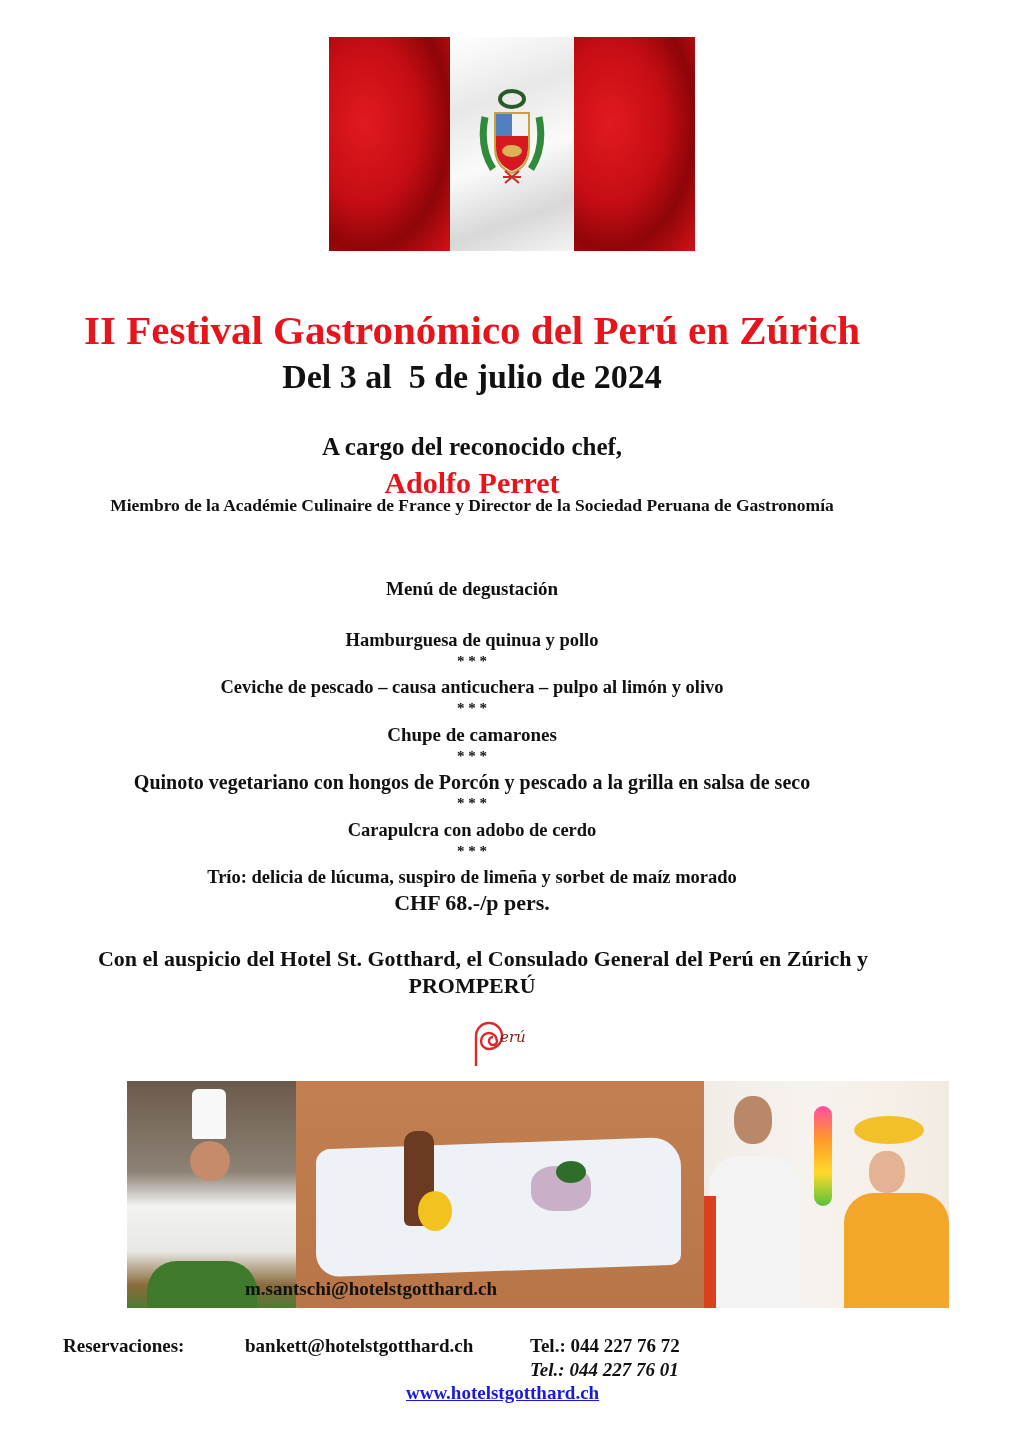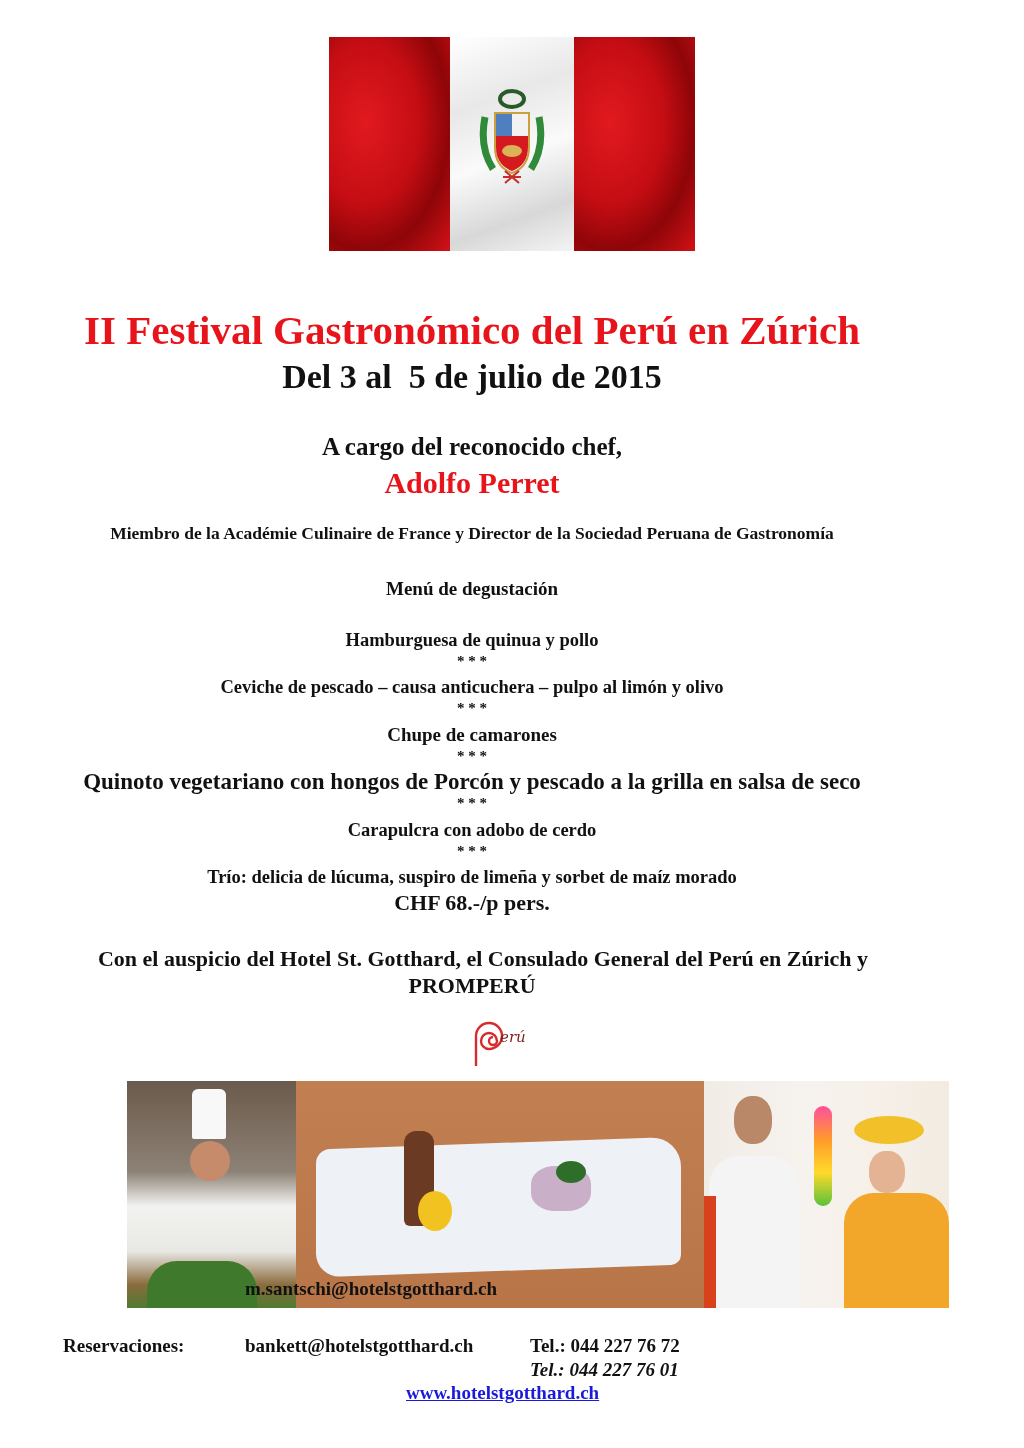--- a/index.html
+++ b/index.html
@@ -35,35 +35,35 @@
     <path d="M16 26 L50 26 L50 60 Q50 80 33 86 Q16 80 16 60 Z" fill="#f3f3f3" stroke="#c9a23a" stroke-width="2"></path>
     <rect x="17" y="27" width="16" height="22" fill="#4f7fbf"></rect>
     <rect x="33" y="27" width="16" height="22" fill="#f2f2f2"></rect>
     <path d="M17 49 L49 49 L49 60 Q49 78 33 84 Q17 78 17 60 Z" fill="#d41a1f"></path>
     <ellipse cx="33" cy="64" rx="10" ry="6" fill="#d9b25a"></ellipse>
     <path d="M24 90 L42 90 M26 96 L40 84 M40 96 L26 84" stroke="#c92a2a" stroke-width="2"></path>
   </svg>
 </div>
 
 <div class="abs center b red" style="top:306px;font-size:41px;line-height:48px;">II Festival Gastronómico del Perú en Zúrich</div>
-<div class="abs center b" style="top:357px;font-size:34px;line-height:40px;white-space:pre;">Del 3 al  5 de julio de 2015</div>
+<div class="abs center b" style="top:357px;font-size:34px;line-height:40px;white-space:pre;">Del 3 al  5 de julio de 2024</div>
 
 <div class="abs center b" style="top:432px;font-size:25px;line-height:30px;">A cargo del reconocido chef,</div>
 <div class="abs center b red" style="top:465px;font-size:30px;line-height:36px;">Adolfo Perret</div>
-<div class="abs center b" style="top:522px;font-size:17.5px;line-height:22px;">Miembro de la Académie Culinaire de France y Director de la Sociedad Peruana de Gastronomía</div>
+<div class="abs center b" style="top:494px;font-size:17.5px;line-height:22px;">Miembro de la Académie Culinaire de France y Director de la Sociedad Peruana de Gastronomía</div>
 
 <div class="abs center b" style="top:574px;font-size:19px;line-height:30px;">Menú de degustación</div>
 
 <div class="abs center b" style="top:629px;font-size:18.5px;line-height:22px;">Hamburguesa de quinua y pollo</div>
 <div class="abs center b" style="top:652px;font-size:15px;line-height:18px;">* * *</div>
 <div class="abs center b" style="top:676px;font-size:18.5px;line-height:22px;">Ceviche de pescado – causa anticuchera – pulpo al limón y olivo</div>
 <div class="abs center b" style="top:699px;font-size:15px;line-height:18px;">* * *</div>
 <div class="abs center b" style="top:724px;font-size:19px;line-height:22px;">Chupe de camarones</div>
 <div class="abs center b" style="top:747px;font-size:15px;line-height:18px;">* * *</div>
-<div class="abs center b" style="top:771px;font-size:23px;line-height:22px;">Quinoto vegetariano con hongos de Porcón y pescado a la grilla en salsa de seco</div>
+<div class="abs center b" style="top:771px;font-size:20px;line-height:22px;">Quinoto vegetariano con hongos de Porcón y pescado a la grilla en salsa de seco</div>
 <div class="abs center b" style="top:794px;font-size:15px;line-height:18px;">* * *</div>
 <div class="abs center b" style="top:819px;font-size:18.5px;line-height:22px;">Carapulcra con adobo de cerdo</div>
 <div class="abs center b" style="top:842px;font-size:15px;line-height:18px;">* * *</div>
 <div class="abs center b" style="top:866px;font-size:18.5px;line-height:22px;">Trío: delicia de lúcuma, suspiro de limeña y sorbet de maíz morado</div>
 <div class="abs center b" style="top:890px;font-size:22px;line-height:26px;">CHF 68.-/p pers.</div>
 
 <div class="abs center b" style="top:945px;font-size:22px;line-height:27px;padding-left:11px;">Con el auspicio del Hotel St. Gotthard, el Consulado General del Perú en Zúrich y</div>
 <div class="abs center b" style="top:972px;font-size:22px;line-height:27px;">PROMPERÚ</div>
 
 <div class="abs" style="left:470px;top:1018px;width:90px;height:52px;">

